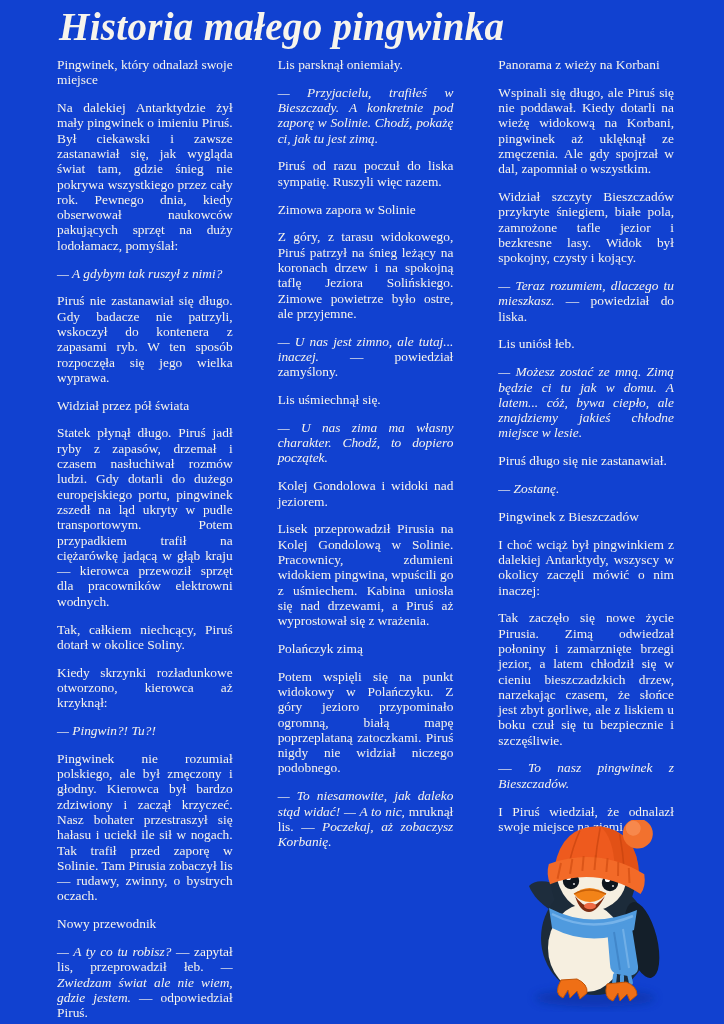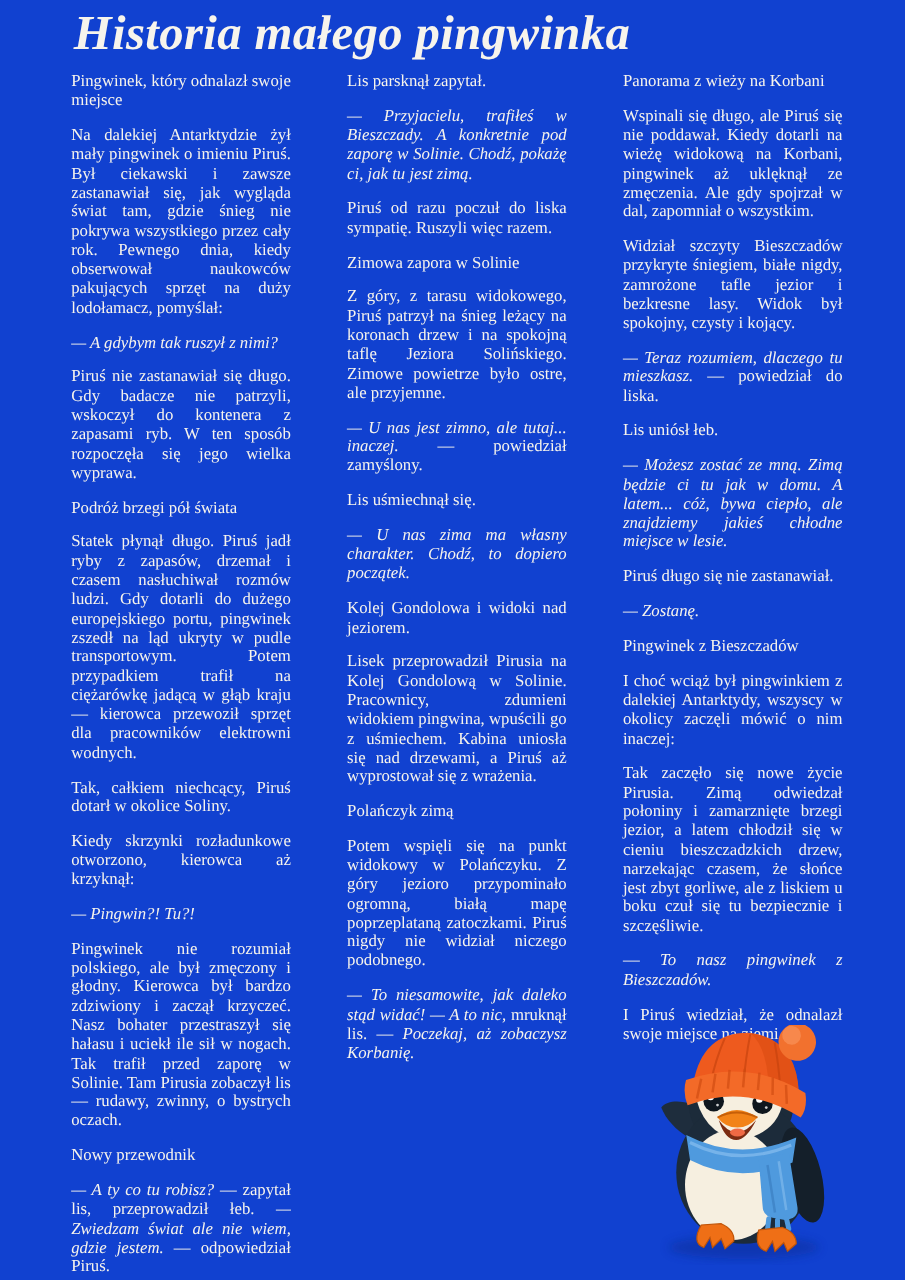--- a/index.html
+++ b/index.html
@@ -38,48 +38,48 @@
 <div class="page">
 
   <h1 class="title">Historia małego pingwinka</h1>
 
   <div class="columns">
     <div class="column">
         <p class="para heading"><span>Pingwinek, który odnalazł swoje miejsce</span></p>
         <p class="para"><span>Na dalekiej Antarktydzie żył mały pingwinek o imieniu Piruś. Był ciekawski i zawsze zastanawiał się, jak wygląda świat tam, gdzie śnieg nie pokrywa wszystkiego przez cały rok. Pewnego dnia, kiedy obserwował naukowców pakujących sprzęt na duży lodołamacz, pomyślał:</span></p>
         <p class="para"><span class="it">— A gdybym tak ruszył z nimi?</span></p>
         <p class="para"><span>Piruś nie zastanawiał się długo. Gdy badacze nie patrzyli, wskoczył do kontenera z zapasami ryb. W ten sposób rozpoczęła się jego wielka wyprawa.</span></p>
-        <p class="para heading"><span>Podróż brzegi pół świata</span></p>
+        <p class="para heading"><span>Widział przez pół świata</span></p>
         <p class="para"><span>Statek płynął długo. Piruś jadł ryby z zapasów, drzemał i czasem nasłuchiwał rozmów ludzi. Gdy dotarli do dużego europejskiego portu, pingwinek zszedł na ląd ukryty w pudle transportowym. Potem przypadkiem trafił na ciężarówkę jadącą w głąb kraju — kierowca przewoził sprzęt dla pracowników elektrowni wodnych.</span></p>
         <p class="para"><span>Tak, całkiem niechcący, Piruś dotarł w okolice Soliny.</span></p>
         <p class="para"><span>Kiedy skrzynki rozładunkowe otworzono, kierowca aż krzyknął:</span></p>
         <p class="para"><span class="it">— Pingwin?! Tu?!</span></p>
         <p class="para"><span>Pingwinek nie rozumiał polskiego, ale był zmęczony i głodny. Kierowca był bardzo zdziwiony i zaczął krzyczeć. Nasz bohater przestraszył się hałasu i uciekł ile sił w nogach. Tak trafił przed zaporę w Solinie. Tam Pirusia zobaczył lis — rudawy, zwinny, o bystrych oczach.</span></p>
         <p class="para heading"><span>Nowy przewodnik</span></p>
         <p class="para"><span class="it">— A ty co tu robisz? </span><span>— zapytał lis, przeprowadził łeb. </span><span class="it">— Zwiedzam świat ale nie wiem, gdzie jestem. </span><span>— odpowiedział Piruś.</span></p>
       </div>
     <div class="column">
-        <p class="para"><span>Lis parsknął zapytał.</span></p>
+        <p class="para"><span>Lis parsknął oniemiały.</span></p>
         <p class="para"><span class="it">— Przyjacielu, trafiłeś w Bieszczady. A konkretnie pod zaporę w Solinie. Chodź, pokażę ci, jak tu jest zimą.</span></p>
         <p class="para"><span>Piruś od razu poczuł do liska sympatię. Ruszyli więc razem.</span></p>
         <p class="para heading"><span>Zimowa zapora w Solinie</span></p>
         <p class="para"><span>Z góry, z tarasu widokowego, Piruś patrzył na śnieg leżący na koronach drzew i na spokojną taflę Jeziora Solińskiego. Zimowe powietrze było ostre, ale przyjemne.</span></p>
         <p class="para"><span class="it">— U nas jest zimno, ale tutaj... inaczej. </span><span>— powiedział zamyślony.</span></p>
         <p class="para"><span>Lis uśmiechnął się.</span></p>
         <p class="para"><span class="it">— U nas zima ma własny charakter. Chodź, to dopiero początek.</span></p>
         <p class="para heading"><span>Kolej Gondolowa i widoki nad jeziorem.</span></p>
         <p class="para"><span>Lisek przeprowadził Pirusia na Kolej Gondolową w Solinie. Pracownicy, zdumieni widokiem pingwina, wpuścili go z uśmiechem. Kabina uniosła się nad drzewami, a Piruś aż wyprostował się z wrażenia.</span></p>
         <p class="para heading"><span>Polańczyk zimą</span></p>
         <p class="para"><span>Potem wspięli się na punkt widokowy w Polańczyku. Z góry jezioro przypominało ogromną, białą mapę poprzeplataną zatoczkami. Piruś nigdy nie widział niczego podobnego.</span></p>
         <p class="para"><span class="it">— To niesamowite, jak daleko stąd widać! — A to nic, </span><span>mruknął lis. — </span><span class="it">Poczekaj, aż zobaczysz Korbanię.</span></p>
       </div>
     <div class="column">
         <p class="para heading"><span>Panorama z wieży na Korbani</span></p>
         <p class="para"><span>Wspinali się długo, ale Piruś się nie poddawał. Kiedy dotarli na wieżę widokową na Korbani, pingwinek aż uklęknął ze zmęczenia. Ale gdy spojrzał w dal, zapomniał o wszystkim.</span></p>
-        <p class="para"><span>Widział szczyty Bieszczadów przykryte śniegiem, białe nigdy, zamrożone tafle jezior i bezkresne lasy. Widok był spokojny, czysty i kojący.</span></p>
+        <p class="para"><span>Widział szczyty Bieszczadów przykryte śniegiem, białe pola, zamrożone tafle jezior i bezkresne lasy. Widok był spokojny, czysty i kojący.</span></p>
         <p class="para"><span class="it">— Teraz rozumiem, dlaczego tu mieszkasz. </span><span>— powiedział do liska.</span></p>
         <p class="para"><span>Lis uniósł łeb.</span></p>
         <p class="para"><span class="it">— Możesz zostać ze mną. Zimą będzie ci tu jak w domu. A latem... cóż, bywa ciepło, ale znajdziemy jakieś chłodne miejsce w lesie.</span></p>
         <p class="para"><span>Piruś długo się nie zastanawiał.</span></p>
         <p class="para"><span class="it">— Zostanę.</span></p>
         <p class="para heading"><span>Pingwinek z Bieszczadów</span></p>
         <p class="para"><span>I choć wciąż był pingwinkiem z dalekiej Antarktydy, wszyscy w okolicy zaczęli mówić o nim inaczej:</span></p>
         <p class="para"><span>Tak zaczęło się nowe życie Pirusia. Zimą odwiedzał połoniny i zamarznięte brzegi jezior, a latem chłodził się w cieniu bieszczadzkich drzew, narzekając czasem, że słońce jest zbyt gorliwe, ale z liskiem u boku czuł się tu bezpiecznie i szczęśliwie.</span></p>
         <p class="para"><span>— </span><span class="it">To nasz pingwinek z Bieszczadów.</span></p>
         <p class="para"><span>I Piruś wiedział, że odnalazł swoje miejsce na ziemi.</span></p>

